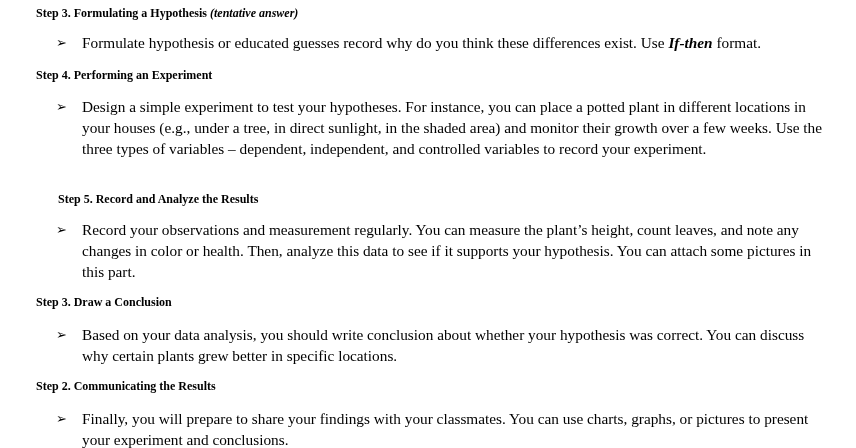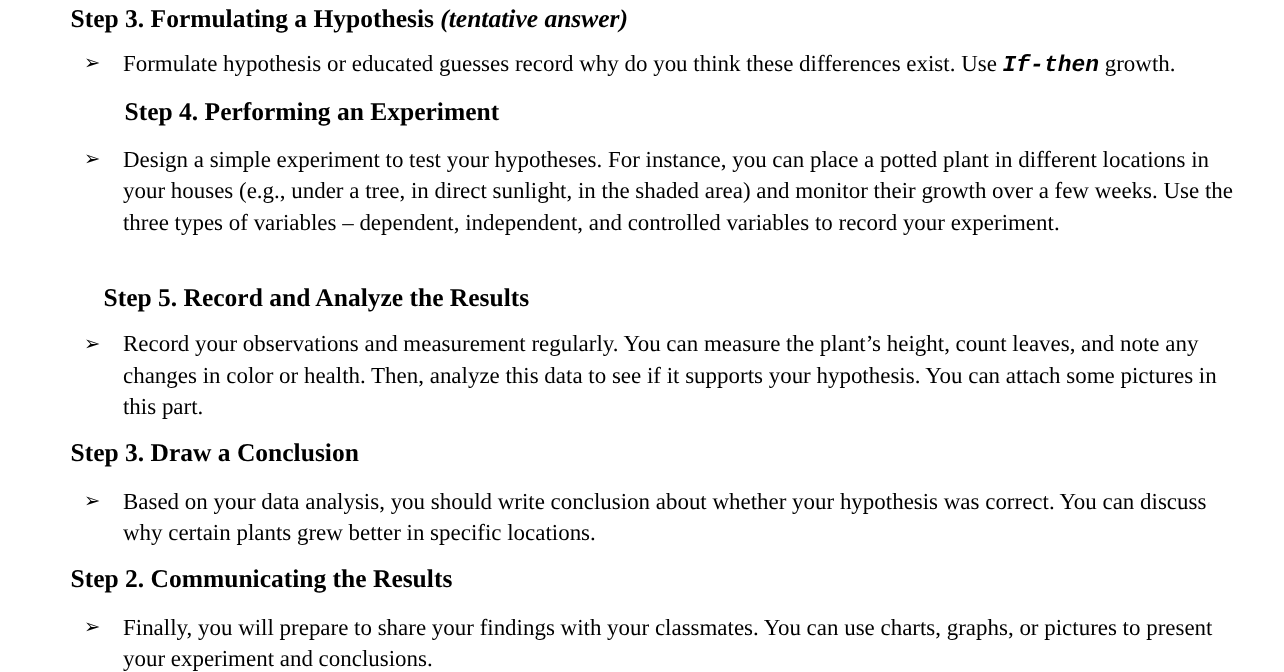--- a/index.html
+++ b/index.html
@@ -17,23 +17,23 @@
       position: relative;
     }
     .doc {
       position: absolute;
       left: 0;
       top: 0;
       width: 856px;
     }
     .heading {
       position: absolute;
-      left: 47px;
+      left: 36px;
       font-weight: bold;
-      font-size: 17px;
+      font-size: 12px;
       white-space: nowrap;
       line-height: 20px;
     }
     .heading em {
       font-style: italic;
       font-weight: bold;
     }
     .bullet {
       position: absolute;
       left: 0;
@@ -48,38 +48,38 @@
       line-height: 21px;
     }
     .bullet-text {
       position: absolute;
       left: 82px;
       top: 0;
       width: 745px;
       line-height: 21.2px;
       font-size: 15.3px;
     }
-    .bi { font-style: italic; font-weight: bold; font-family: Liberation Mono, monospace; }
+    .bi { font-style: italic; font-weight: bold; }
     .it { }
   </style>
 </head>
 <body>
 
 <div class="doc">
 
   <div class="heading" style="top:3px;">
     <span>Step 3. Formulating a Hypothesis</span>
     <em>(tentative answer)</em>
   </div>
   <div class="bullet" style="top:32px;">
     <span class="arrow">➢</span>
-    <div class="bullet-text"><span>Formulate hypothesis or educated guesses record why do you think these differences exist. Use </span><span class="bi">If-then</span><span> growth.</span></div>
+    <div class="bullet-text"><span>Formulate hypothesis or educated guesses record why do you think these differences exist. Use </span><span class="bi">If-then</span><span> format.</span></div>
   </div>
 
-  <div class="heading" style="top:65px;margin-left:36px;">
+  <div class="heading" style="top:65px;">
     <span>Step 4. Performing an Experiment</span>
   </div>
   <div class="bullet" style="top:96px;">
     <span class="arrow">➢</span>
     <div class="bullet-text"><span>Design a simple experiment to test your hypotheses. For instance, you can place a potted plant in different locations in your houses (e.g., under a tree, in direct sunlight, in the shaded area) and monitor their growth over a few weeks. Use the three </span><span class="it">types of variables – dependent, independent, and controlled variables</span><span> to record your experiment.</span></div>
   </div>
 
   <div class="heading" style="top:189px;margin-left:22px;">
     <span>Step 5. Record and Analyze the Results</span>
   </div>

